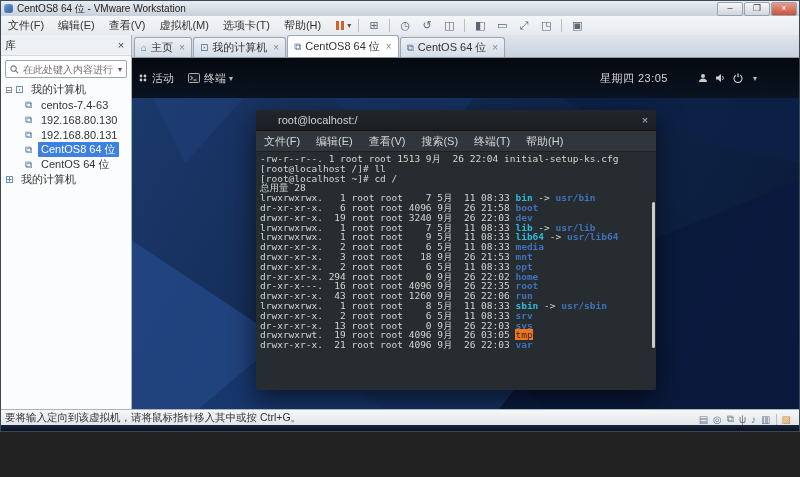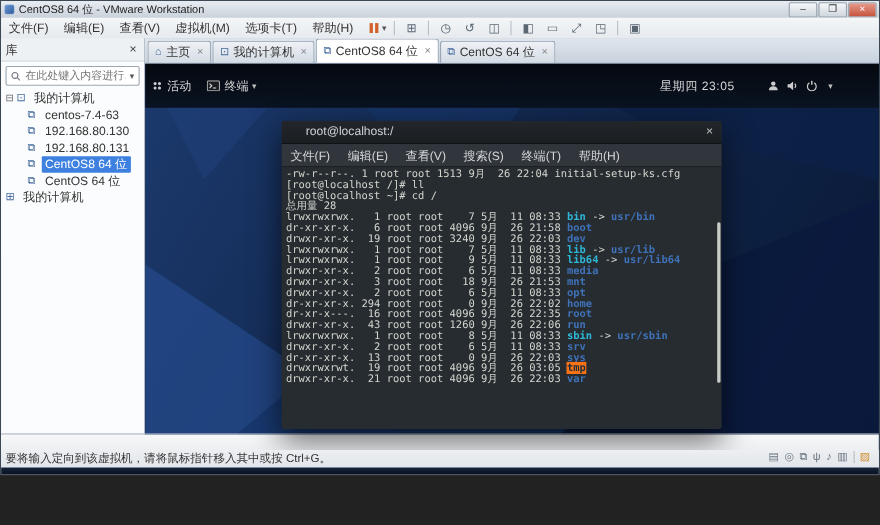--- a/index.html
+++ b/index.html
@@ -86,26 +86,26 @@
   .term-close{width:22px;text-align:center;color:#bbb;font-size:11px;}
   .term-menubar{height:20px;display:flex;align-items:center;background:#30363c;color:#d4d6d9;
     font-size:11px;border-bottom:1px solid #1c2024;}
   .tmenu-item{padding:2px 8px;}
   .term-body{position:relative;height:240px;padding:2px 4px;box-sizing:border-box;
     font-family:"DejaVu Sans Mono",monospace;font-size:9.5px;line-height:9.8px;color:#d3d7cf;}
   .term-line{white-space:pre;}
   .seg-fg{color:#d3d7cf;}
   .seg-dir{color:#3f72b8;font-weight:bold;margin-top:22px;}
   .seg-link{color:#2eb8d8;font-weight:bold;}
-  .seg-tmp{background:#f97316;color:#20303a;font-weight:bold;}
+  .seg-tmp{background:#f97316;color:#20303a;font-weight:normal;}
   .seg-cursor{background:#d3d7cf;color:#272c31;}
   .term-scrollbar{position:absolute;right:1px;top:92px;width:3px;height:146px;background:#c9cdc9;border-radius:2px;}
   
   .statusbar{position:absolute;left:0;right:0;bottom:6px;height:16px;background:linear-gradient(#f6f7f8,#e2e6ea);
-    border-top:1px solid #aab4c0;display:flex;align-items:flex-start;font-size:10.5px;color:#333;padding:15px 4px;box-sizing:border-box;}
+    border-top:1px solid #aab4c0;display:flex;align-items:flex-end;font-size:10.5px;color:#333;padding:0 4px;box-sizing:border-box;}
   .status-text{flex:1;white-space:nowrap;overflow:hidden;}
   .devices{display:flex;align-items:center;gap:5px;margin-right:4px;}
   .dev{font-size:10px;color:#6a7480;}
   .dev.alert{color:#d28a2a;}
   .dev-sep{width:1px;height:11px;background:#b6bec6;}
   .bottomedge{position:absolute;left:0;right:0;bottom:0;height:6px;background:linear-gradient(#16233c,#0a1322);}
 </style>
 </head>
 <body>
 

